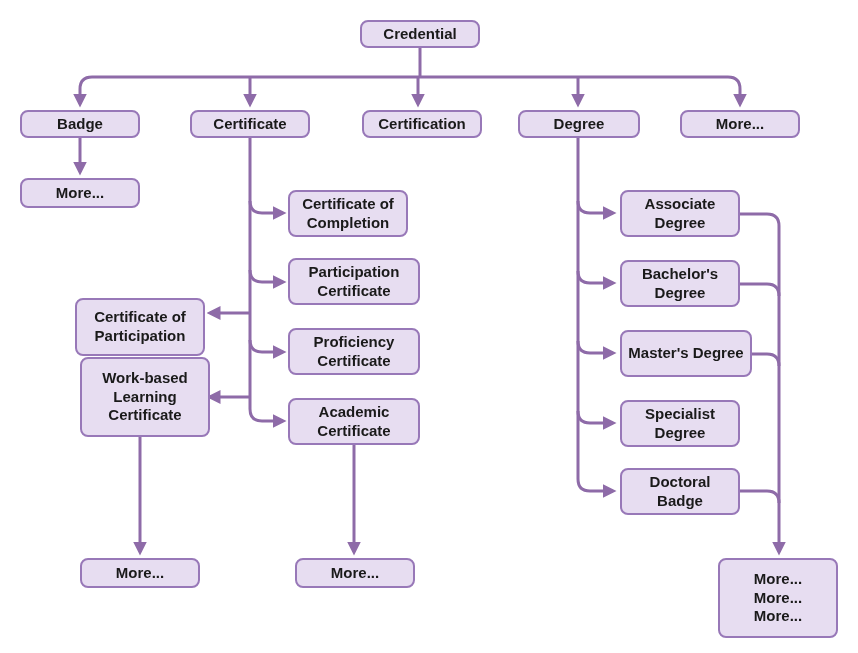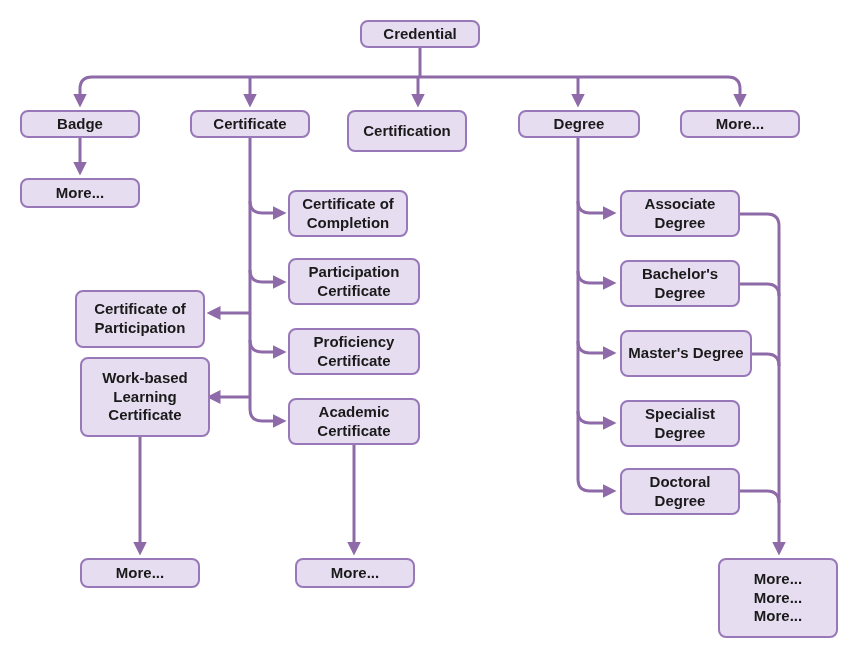--- a/index.html
+++ b/index.html
@@ -6,27 +6,27 @@
   #canvas{position:relative;width:858px;height:653px;background:#ffffff;overflow:hidden;
           font-family:"Liberation Sans", sans-serif;}
   #connectors{position:absolute;left:0;top:0;width:858px;height:653px;}
   .node{position:absolute;box-sizing:border-box;background:#e7ddf1;border:2px solid #9878b8;
         border-radius:8px;display:flex;align-items:center;justify-content:center;text-align:center;
         font-weight:bold;font-size:15px;line-height:1.25;color:#1a1a1a;white-space:pre-line;
         padding:1px 4px;}
   .n-credential{left:360px;top:20px;width:120px;height:28px}
   .n-badge{left:20px;top:110px;width:120px;height:28px}
   .n-certificate{left:190px;top:110px;width:120px;height:28px}
-  .n-certification{left:347px;top:110px;width:120px;height:42px}
+  .n-certification{left:362px;top:110px;width:120px;height:28px}
   .n-degree{left:518px;top:110px;width:122px;height:28px}
   .n-top-more{left:680px;top:110px;width:120px;height:28px}
   .n-badge-more{left:20px;top:178px;width:120px;height:30px}
   .n-completion{left:288px;top:190px;width:120px;height:47px}
   .n-professional{left:288px;top:258px;width:132px;height:47px}
-  .n-participation{left:75px;top:290px;width:130px;height:58px}
+  .n-participation{left:75px;top:298px;width:130px;height:58px}
   .n-proficiency{left:288px;top:328px;width:132px;height:47px}
   .n-workbased{left:80px;top:357px;width:130px;height:80px}
   .n-academic{left:288px;top:398px;width:132px;height:47px}
   .n-workbased-more{left:80px;top:558px;width:120px;height:30px}
   .n-academic-more{left:295px;top:558px;width:120px;height:30px}
   .n-associate{left:620px;top:190px;width:120px;height:47px}
   .n-bachelors{left:620px;top:260px;width:120px;height:47px}
   .n-masters{left:620px;top:330px;width:132px;height:47px}
   .n-specialist{left:620px;top:400px;width:120px;height:47px}
   .n-doctoral{left:620px;top:468px;width:120px;height:47px}
@@ -92,18 +92,18 @@
   <div class="node n-proficiency">Proficiency Certificate</div>
   <div class="node n-workbased">Work-based Learning Certificate</div>
   <div class="node n-academic">Academic Certificate</div>
   <div class="node n-workbased-more">More...</div>
   <div class="node n-academic-more">More...</div>
 
   <div class="node n-associate">Associate Degree</div>
   <div class="node n-bachelors">Bachelor's Degree</div>
   <div class="node n-masters">Master's Degree</div>
   <div class="node n-specialist">Specialist Degree</div>
-  <div class="node n-doctoral">Doctoral Degree</div>
+  <div class="node n-doctoral">Doctoral Badge</div>
   <div class="node n-degree-more">More...
 More...
 More...</div>
 
 </div>
 
 </body></html>

